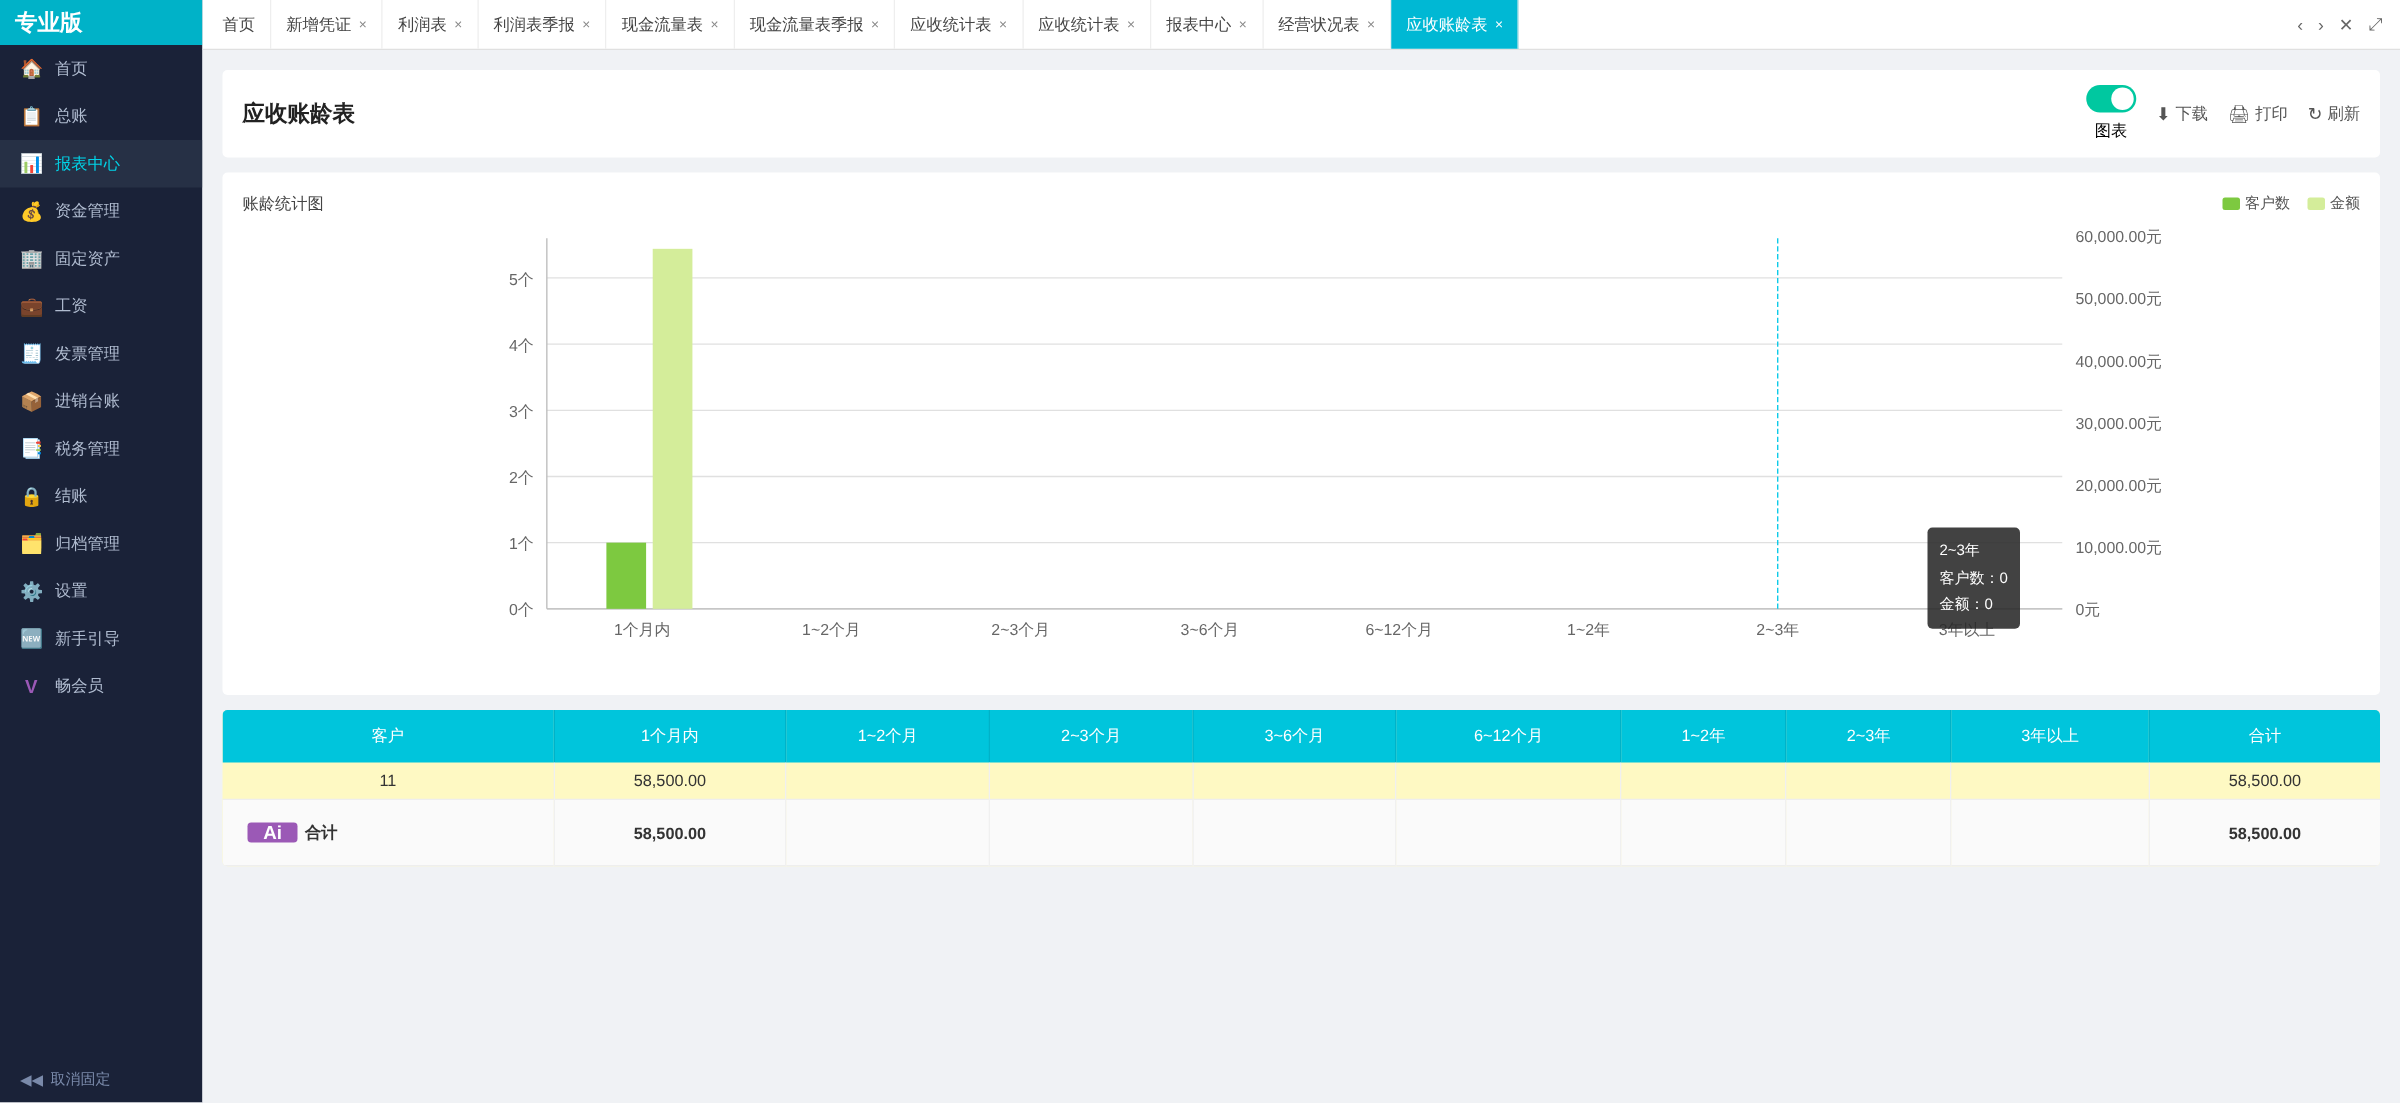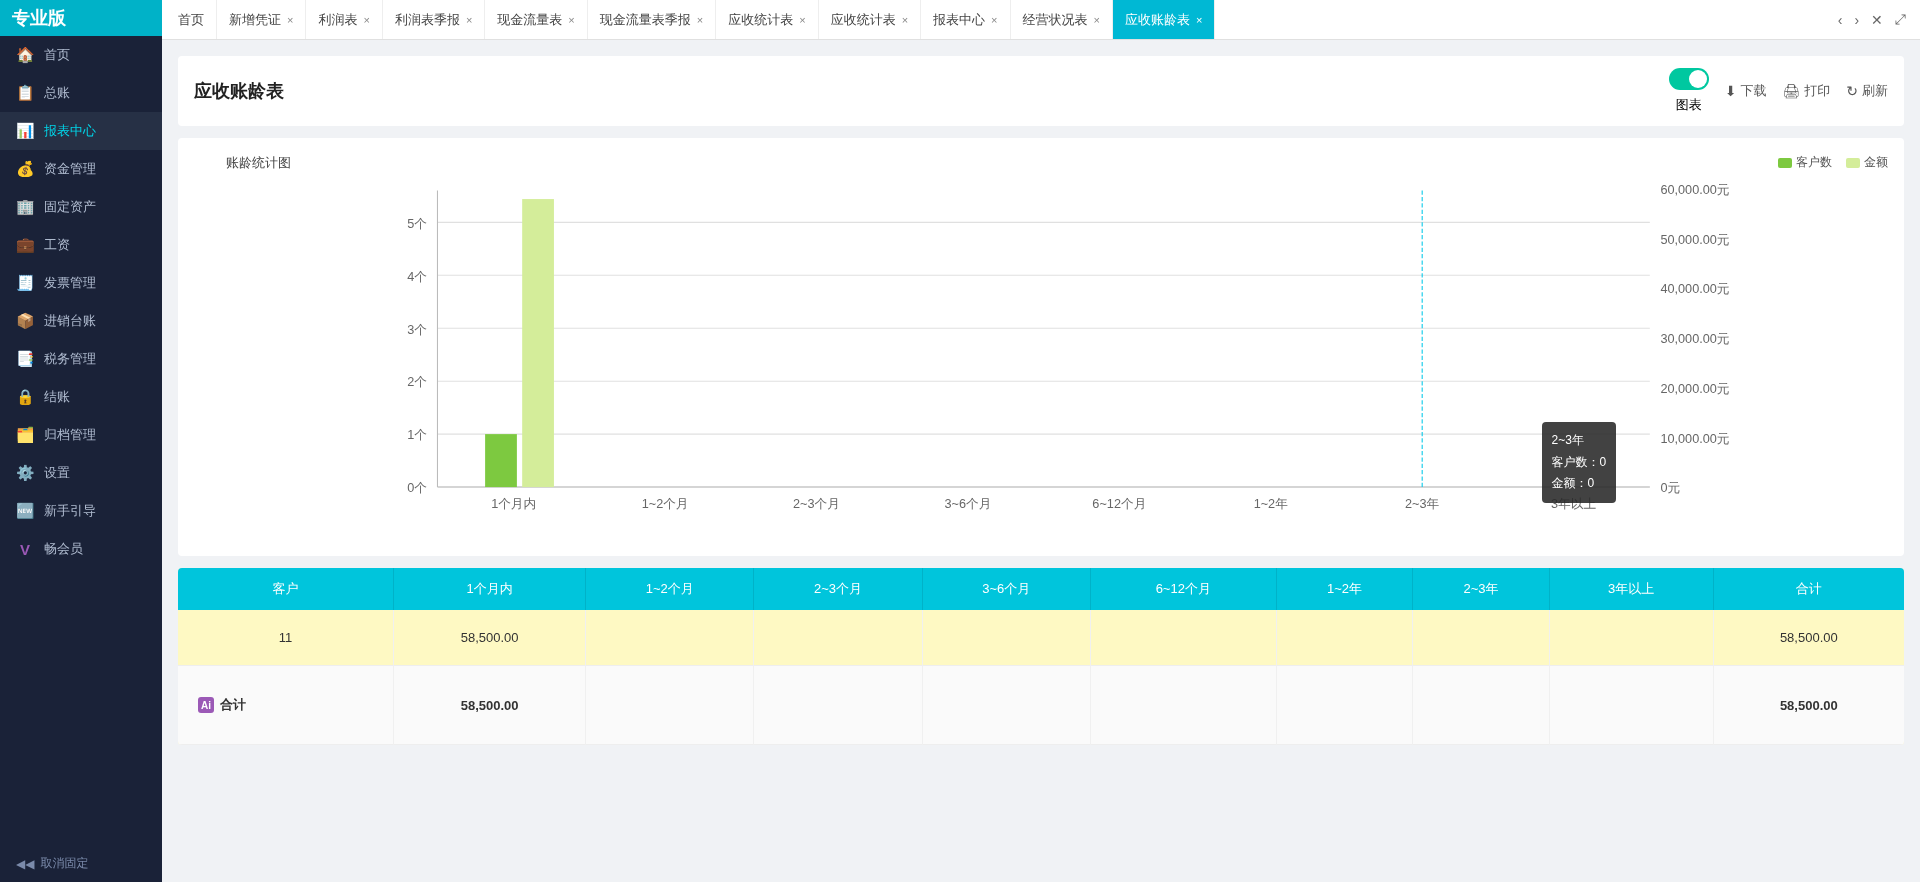--- a/index.html
+++ b/index.html
@@ -178,21 +178,20 @@
       background: #fff;
       border-radius: 4px;
       padding: 16px;
       margin-bottom: 12px;
       position: relative;
     }
     .chart-title {
       font-size: 13px;
       color: #444;
       margin-bottom: 8px;
-      margin-left: 32px;
     }
     .chart-legend {
       position: absolute;
       top: 16px;
       right: 16px;
       display: flex;
       align-items: center;
       gap: 14px;
       font-size: 12px;
       color: #555;
@@ -233,46 +232,46 @@
       text-align: center;
       font-size: 13px;
       font-weight: 500;
       border-right: 1px solid #00b2c8;
     }
     .data-table thead th:last-child { border-right: none; }
     .data-table tbody tr {
       border-bottom: 1px solid #eee;
     }
     .data-table tbody td {
-      padding: 20px 10px;
+      padding: 7px 10px;
       text-align: center;
       font-size: 13px;
       color: #333;
       border-right: 1px solid #f0f0f0;
     }
     .data-table tbody td:last-child { border-right: none; }
     .data-table tbody tr.total-row td {
       font-weight: bold;
       background: #fafafa;
     }
     .total-label-cell {
       display: flex;
       align-items: center;
       gap: 6px;
       padding: 10px 10px;
     }
     .total-icon {
-      width: 16px;
+      width: 40px;
       height: 16px;
       background: #9b59b6;
       border-radius: 3px;
       display: inline-flex;
       align-items: center;
       justify-content: center;
-      font-size: 10px;
+      font-size: 15px;
       color: #fff;
     }
 
     
     .tooltip-box {
       position: absolute;
       background: rgba(40,40,40,0.88);
       color: #fff;
       border-radius: 4px;
       padding: 8px 10px;

